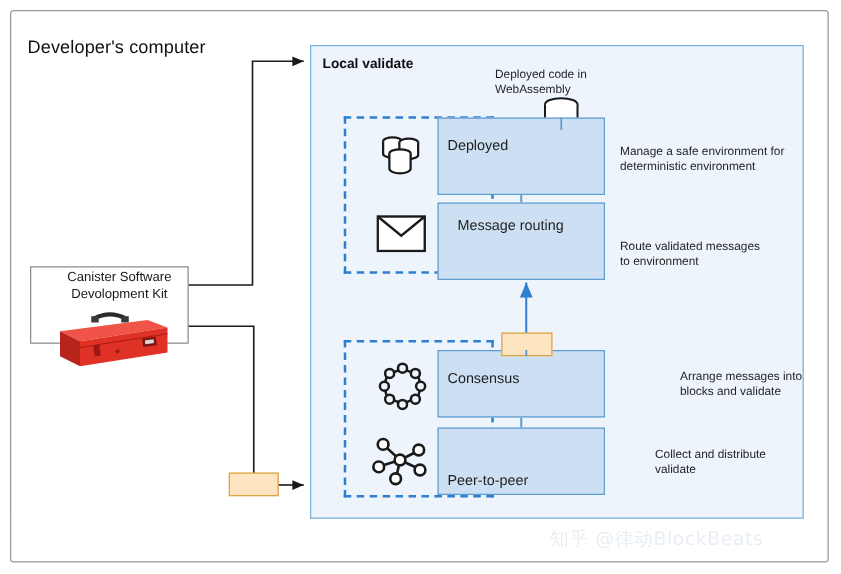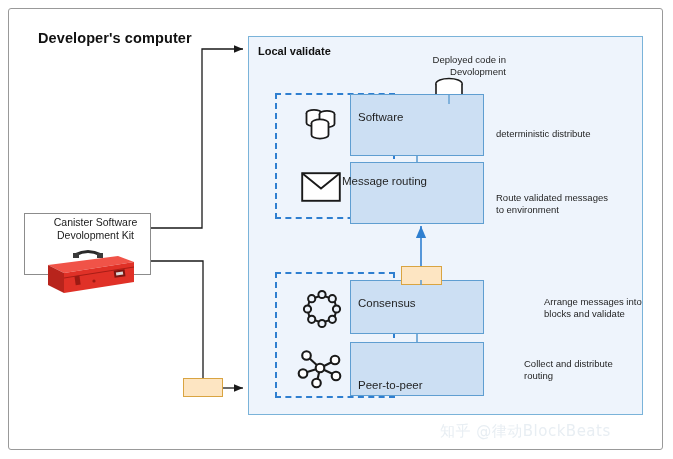--- a/index.html
+++ b/index.html
@@ -28,25 +28,24 @@
     border: 1px solid #999999;
     border-radius: 3px;
     box-sizing: border-box;
     background: transparent;
   }
   .dev-title {
     position: absolute;
     left: 22px;
     top: 30px;
     font-size: 14.5px;
-    font-weight: bold;
+    font-weight: normal;
     color: #111111;
     letter-spacing: 0.1px;
     white-space: nowrap;
-    margin-left: 16px;
   }
 
   
   .sdk-box {
     position: absolute;
     left: 24px;
     top: 213px;
     width: 127px;
     height: 62px;
     border: 1px solid #8c8c8c;
@@ -114,21 +113,21 @@
     font-size: 11.5px;
     color: #1f1f1f;
     white-space: nowrap;
   }
   .box-exec   { left: 350px; top: 94px;  width: 134px; height: 62px; }
   .box-msg    { left: 350px; top: 162px; width: 134px; height: 62px; }
   .box-cons   { left: 350px; top: 280px; width: 134px; height: 54px; }
   .box-p2p    { left: 350px; top: 342px; width: 134px; height: 54px; }
 
   .lbl-exec   { left: 358px; top: 111px; }
-  .lbl-msg    { left: 342px; top: 175px; }
+  .lbl-msg    { left: 366px; top: 175px; }
   .lbl-cons   { left: 358px; top: 297px; text-align: center; }
   .lbl-p2p    { left: 358px; top: 379px; }
 
   
   .obox {
     position: absolute;
     background: #fde5c2;
     border: 1px solid #d9a441;
     box-sizing: border-box;
   }
@@ -144,24 +143,24 @@
     width: 145px;
   }
   .note-exec { left: 496px; top: 116px; }
   .note-msg  { left: 496px; top: 176px; margin-top: 16px; }
   .note-cons { left: 496px; top: 296px; margin-left: 48px; }
   .note-p2p  { left: 524px; top: 358px; }
 
   
   .deployed-caption {
     position: absolute;
-    left: 376px;
+    left: 396px;
     top: 54px;
     width: 130px;
-    text-align: right;
+    text-align: left;
     font-size: 9.5px;
     line-height: 11.5px;
     color: #1f1f1f;
   }
   .db-icon {
     position: absolute;
     left: 433px;
     top: 77px;
     width: 32px;
     height: 30px;
@@ -207,29 +206,29 @@
   <div class="dev-title">Developer's computer</div>
 
   <div class="replica"></div>
   <div class="replica-title">Local validate</div>
 
   <div class="dashed dashed-top"></div>
   <div class="dashed dashed-bottom"></div>
 
   <div class="deployed-caption">
     <span>Deployed code in</span><br>
-    <span>Devolopment</span>
+    <span>WebAssembly</span>
   </div>
   <svg class="db-icon" viewBox="0 0 32 30">
     <ellipse cx="16" cy="6.5" rx="13" ry="5" fill="#ffffff" stroke="#1a1a1a" stroke-width="1.6"></ellipse>
     <path d="M3 6.5 L3 23 A13 5 0 0 0 29 23 L29 6.5" fill="#ffffff" stroke="#1a1a1a" stroke-width="1.6"></path>
   </svg>
 
   <div class="cbox box-exec"></div>
-  <div class="cbox-label lbl-exec">Software</div>
+  <div class="cbox-label lbl-exec">Deployed</div>
 
   <div class="cbox box-msg"></div>
   <div class="cbox-label lbl-msg">Message routing</div>
 
   <div class="cbox box-cons"></div>
   <div class="cbox-label lbl-cons">Consensus</div>
 
   <div class="cbox box-p2p"></div>
   <div class="cbox-label lbl-p2p">Peer-to-peer</div>
 
@@ -274,34 +273,34 @@
       <circle cx="23" cy="20" r="4.3"></circle>
       <circle cx="9.5" cy="7.5" r="4.3"></circle>
       <circle cx="38" cy="12" r="4.3"></circle>
       <circle cx="39" cy="28" r="4.3"></circle>
       <circle cx="19.5" cy="35" r="4.3"></circle>
       <circle cx="6" cy="25.5" r="4.3"></circle>
     </g>
   </svg>
 
   <div class="note note-exec">
-    <br>
-    <span>deterministic distribute</span>
+    <span>Manage a safe environment for</span><br>
+    <span>deterministic environment</span>
   </div>
   <div class="note note-msg">
     <span>Route validated messages</span><br>
     <span>to environment</span>
   </div>
   <div class="note note-cons">
     <span>Arrange messages into</span><br>
     <span>blocks and validate</span>
   </div>
   <div class="note note-p2p">
     <span>Collect and distribute</span><br>
-    <span>routing</span>
+    <span>validate</span>
   </div>
 
   <div class="sdk-box"></div>
   <div class="sdk-label">
     <span>Canister Software</span><br>
     <span>Devolopment Kit</span>
   </div>
   <svg class="toolbox-wrap" viewBox="0 0 96 52">
 
     <path d="M33 12 q13 -7 26 0" fill="none" stroke="#2a2a2a" stroke-width="3.2"></path>

